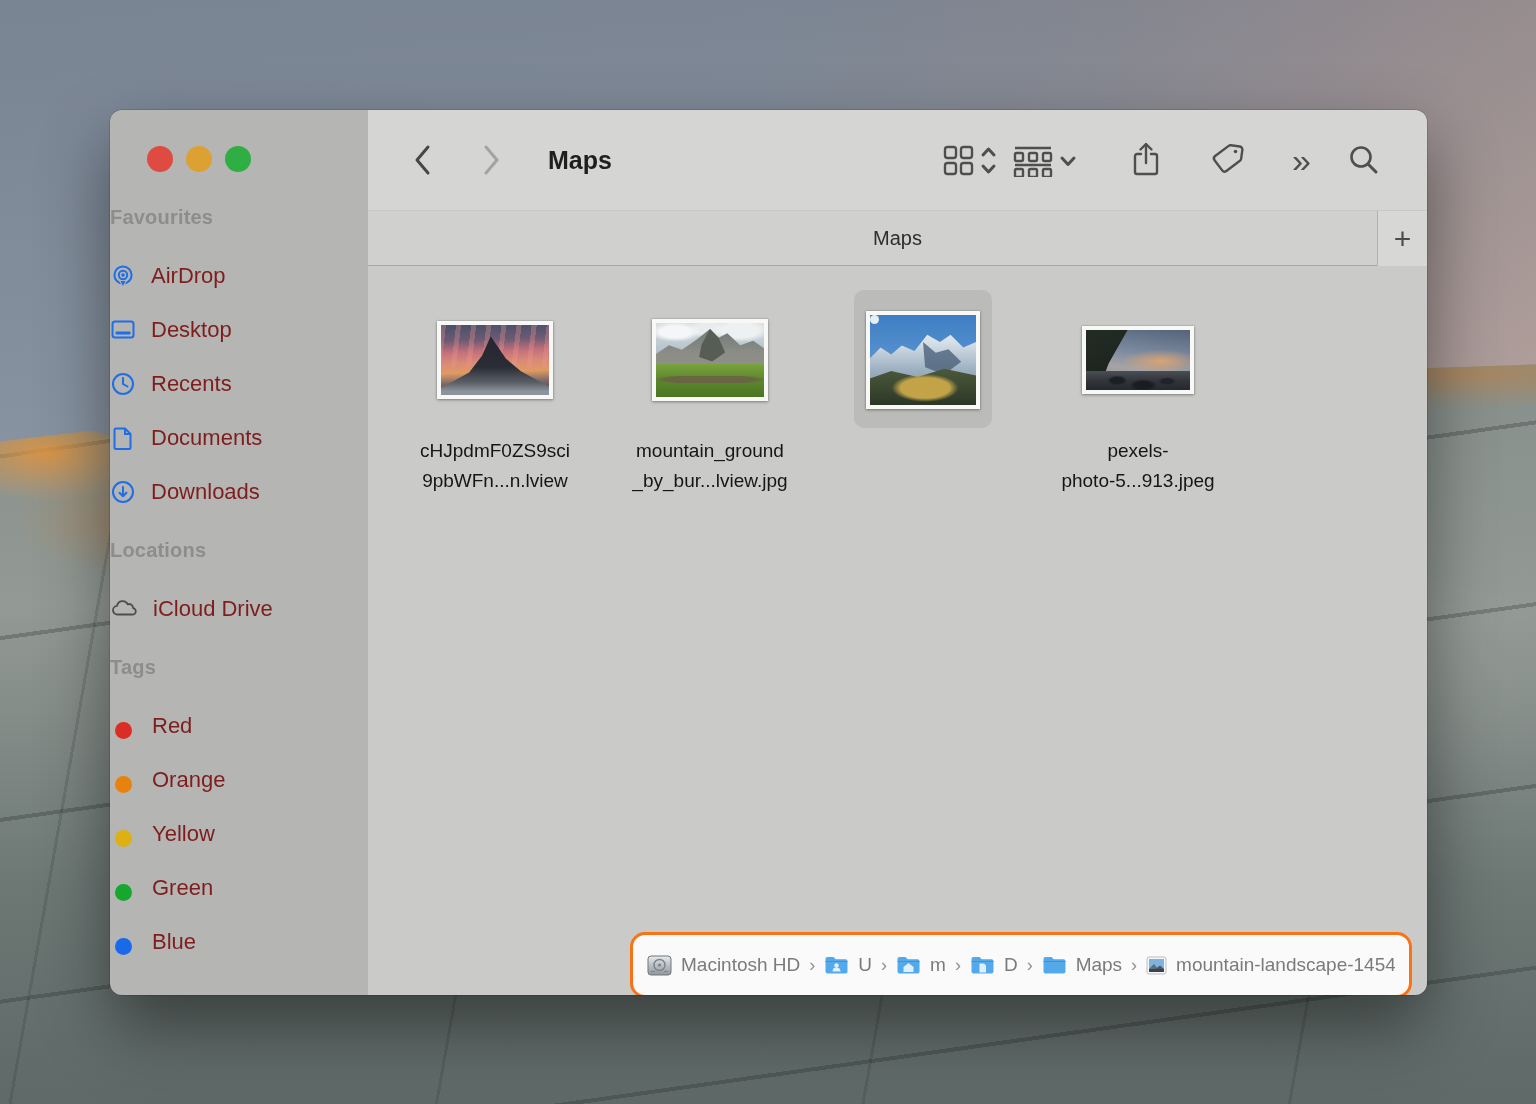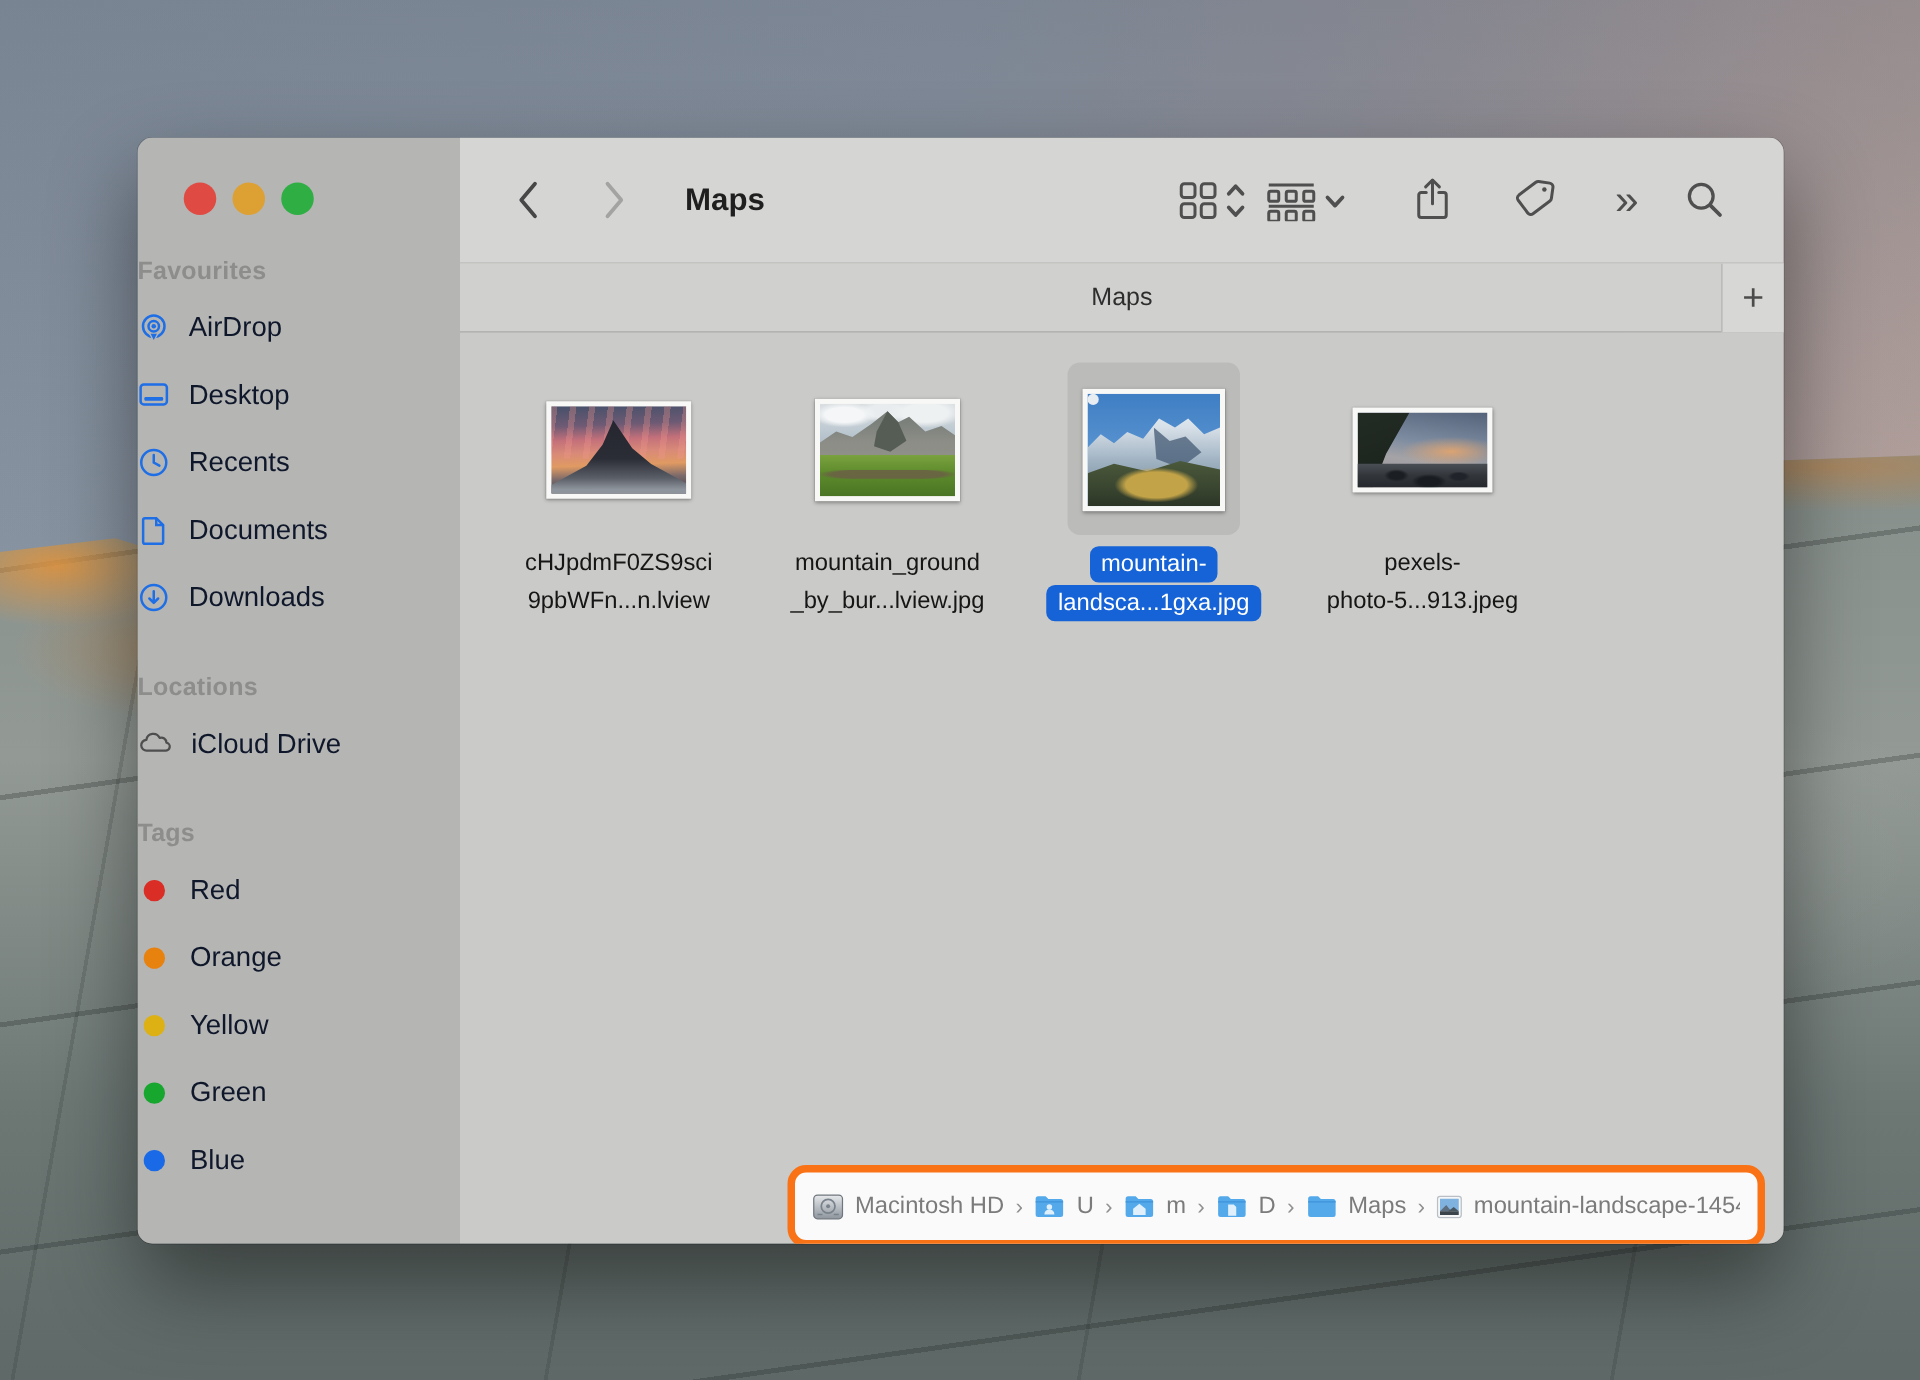--- a/index.html
+++ b/index.html
@@ -30,21 +30,21 @@
 
   
   .sidebar { width:258px; flex:0 0 258px; background:#b5b5b4; padding:36px 0 0 0; position:relative; }
   .traffic { display:flex; gap:13px; padding-left:37px; }
   .light { width:26px; height:26px; border-radius:50%; }
   .light.red    { background:#df4b43; }
   .light.yellow { background:#dda033; }
   .light.green  { background:#2fae43; }
   .side-section { margin-top:34px; }
   .side-header { color:#8d8d8c; font-size:20px; font-weight:700; letter-spacing:.2px; margin-bottom:6px; }
-  .side-item { display:flex; align-items:center; gap:15px; height:54px; font-size:22px; color:#0f172a; cursor:default; }
+  .side-item { display:flex; align-items:flex-end; gap:15px; height:54px; font-size:22px; color:#7f1d1d; cursor:default; }
   .side-item svg { flex:0 0 auto; }
   .tag-dot { width:17px; height:17px; border-radius:50%; margin:0 5px; flex:0 0 auto; }
 
   
   .main { flex:1; display:flex; flex-direction:column; position:relative; min-width:0; }
   .toolbar { height:100px; background:#d5d5d3; position:relative; display:flex; align-items:center; flex:0 0 100px; }
   .nav-arrows { display:flex; align-items:center; gap:46px; padding-left:44px; }
   .win-title { font-size:25px; font-weight:700; color:#1f1f1f; margin-left:46px; }
   .toolbar-right { position:absolute; right:0; top:0; height:100%; display:flex; align-items:center; }
   .tb-icon { display:flex; align-items:center; justify-content:center; }
@@ -96,21 +96,21 @@
   .t4-cliff { clip-path:polygon(0 0,40% 0,22% 55%,12% 100%,0 100%); background:linear-gradient(160deg,#232c24 0%,#1b231d 60%,#141a16 100%); }
   .t4-beach { top:68%; background:linear-gradient(180deg,#4a4f55 0%,#32363b 50%,#25282c 100%); }
   .t4-rocks { top:74%; background:radial-gradient(ellipse 10px 5px at 30% 40%, #1b1e22 60%, transparent),radial-gradient(ellipse 14px 6px at 55% 70%, #191c20 60%, transparent),radial-gradient(ellipse 9px 4px at 78% 45%, #202329 60%, transparent); }
 
   .file-label { margin-top:2px; font-size:19px; line-height:30px; color:#161616; }
   .pill { display:inline-block; background:#1563d6; color:#fff; border-radius:7px; padding:0 9px; line-height:29px; }
   .pill-row { line-height:31px; }
 
   
   .pathbar { position:absolute; left:262px; right:15px; bottom:-3px; height:66px;
-    background:#fafafa; border:6px solid #f97316; border-radius:15px;
+    background:#fafafa; border:3px solid #f97316; border-radius:15px;
     display:flex; align-items:center; padding:13px 14px; gap:9px; z-index:5; }
   .crumb { display:flex; align-items:center; gap:9px; font-size:19px; color:#7b7b7b; white-space:nowrap; }
   .crumb-sep { color:#909090; font-size:18px; }
   .crumb-last { overflow:hidden; }
 
   svg { display:block; }
 </style>
 </head>
 <body>
 
@@ -345,24 +345,20 @@
             <div class="photo">
               <div class="layer t3-sky"></div>
               <div class="t3-moon"></div>
               <div class="layer t3-peaks"></div>
               <div class="layer t3-rockshadow"></div>
               <div class="layer t3-hills"></div>
               <div class="layer t3-meadow"></div>
             </div>
           </div>
         </div>
-        <div class="file-label pill-row">
-          <div><span class="pill">mountain-</span></div>
-          <div><span class="pill">landsca...1gxa.jpg</span></div>
-        </div>
       </div>
 
       <div class="file f4">
         <div class="thumb-zone">
           <div class="frame">
             <div class="photo">
               <div class="layer t4-sky"></div>
               <div class="layer t4-glow"></div>
               <div class="layer t4-cliff"></div>
               <div class="layer t4-beach"></div>

